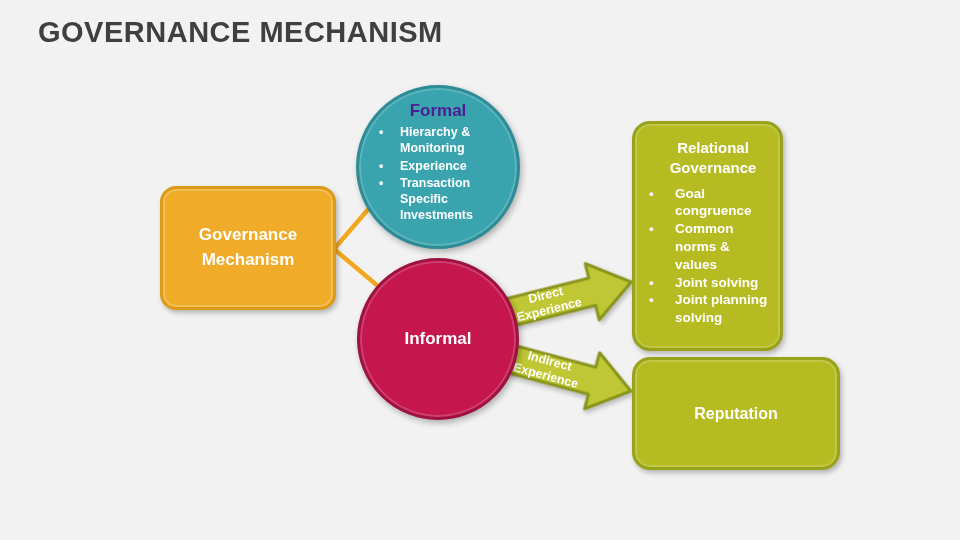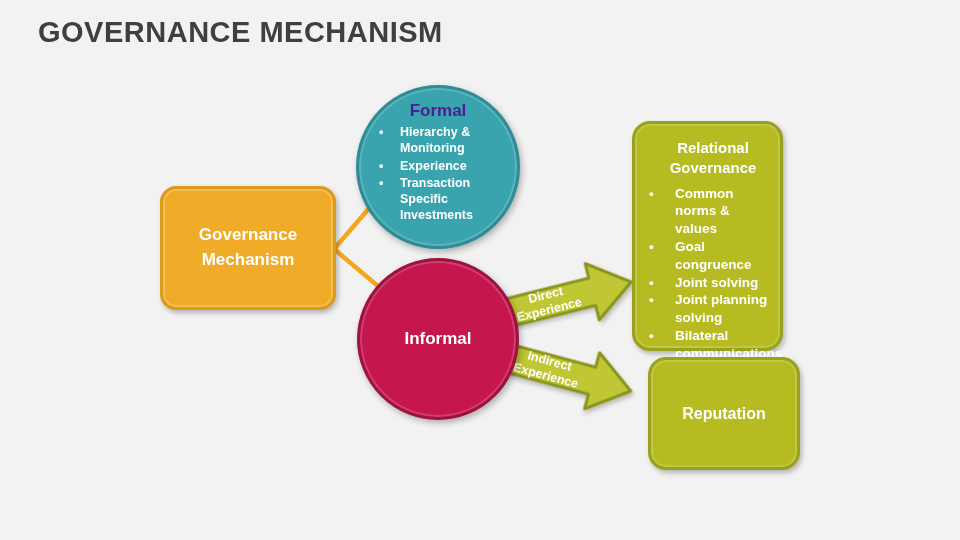--- a/index.html
+++ b/index.html
@@ -119,22 +119,22 @@
     text-align: center; line-height: 1.35;
     width: 128px; margin: 0 auto;
   }
   .relational-box ul.bullets { margin-top: 6px; }
   .relational-box ul.bullets li {
     font-size: 13.5px; line-height: 1.32;
     padding-left: 26px;
   }
   .reputation-box {
     left: 632px; top: 357px;
-    width: 152px; height: 113px;
-    display: flex; align-items: center; justify-content: center; margin-left: 16px;
+    width: 208px; height: 113px;
+    display: flex; align-items: center; justify-content: center;
   }
   .reputation-box .node-label {
     color: #fff; font-weight: bold; font-size: 16px;
   }
   
   .arrow {
     position: absolute;
     width: 138px; height: 64px;
     z-index: 2;
   }
@@ -198,25 +198,24 @@
   <div class="arrow arrow-indirect">
     <svg width="138" height="64" viewBox="0 0 138 64">
       <polygon points="1,18 95,18 95,3 135,32 95,61 95,46 1,46"></polygon>
     </svg>
     <div class="arrow-label">Indirect Experience</div>
   </div>
 
   <div class="green-box relational-box">
     <div class="box-title">Relational Governance</div>
     <ul class="bullets">
+      <li>Goal congruence</li>
       <li>Common norms &amp; values</li>
-      <li>Goal congruence</li>
       <li>Joint solving</li>
       <li>Joint planning solving</li>
-      <li>Bilateral communications</li>
     </ul>
   </div>
 
   <div class="green-box reputation-box">
     <div class="node-label">Reputation</div>
   </div>
 
 </div>
 
 </body></html>

